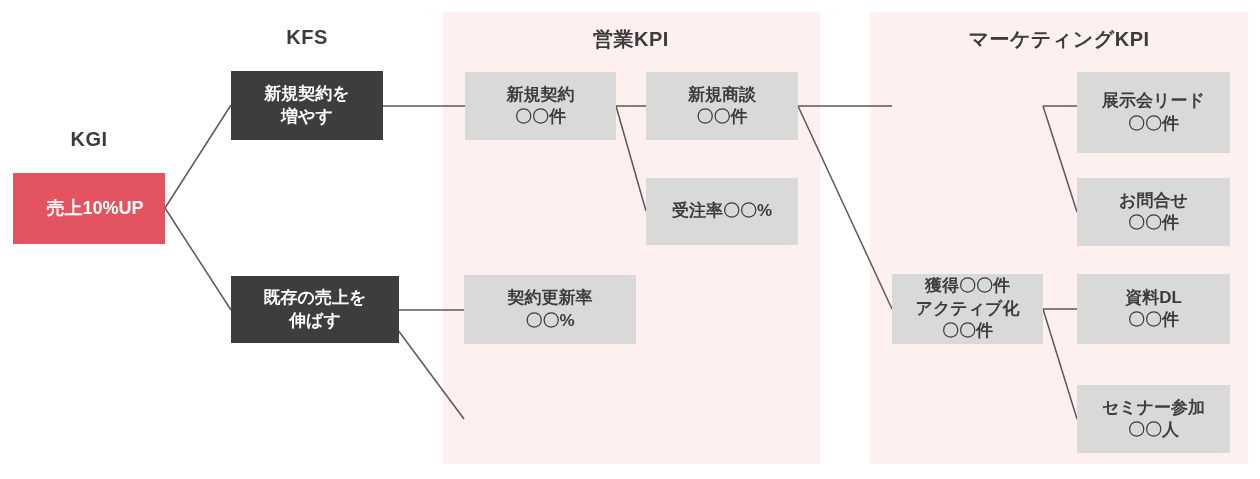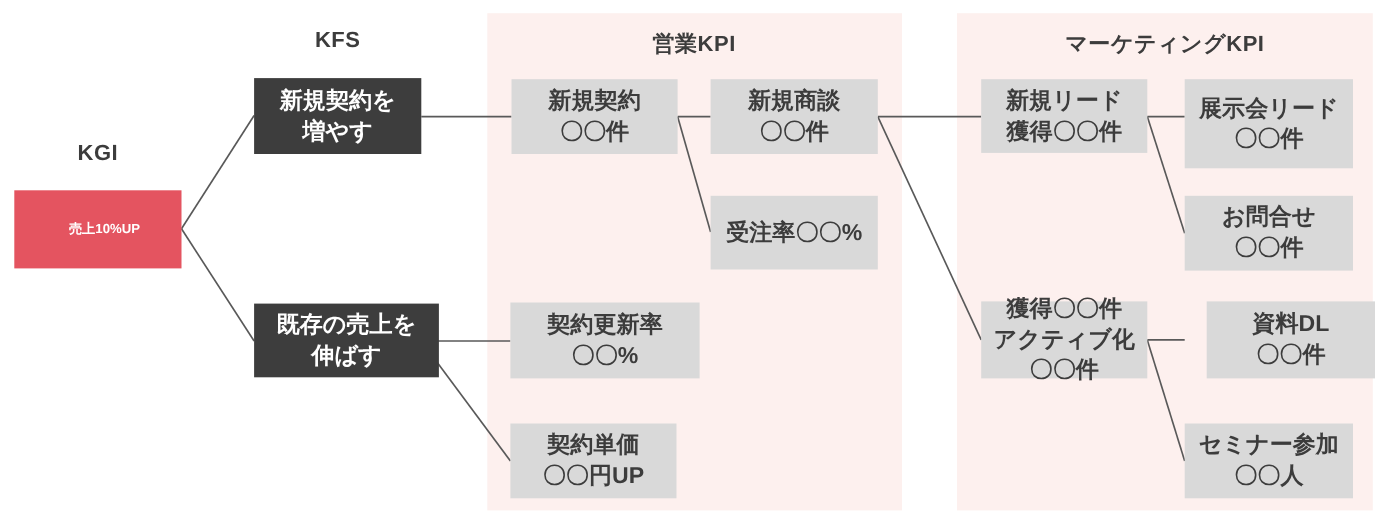--- a/index.html
+++ b/index.html
@@ -56,41 +56,41 @@
   .h-sales     { left: 631px;  top: 26px; }
   .h-marketing { left: 1059px; top: 26px; }
 
   .node {
     position: absolute;
     display: flex;
     align-items: center;
     justify-content: center;
     text-align: center;
     font-weight: bold;
-    font-size: 21px;
+    font-size: 17px;
     line-height: 1.32;
     white-space: pre-line;
   }
-  .node.kgi { background: var(--kgi-box); color: var(--text-light); font-size: 12px; padding-left: 12px; }
+  .node.kgi { background: var(--kgi-box); color: var(--text-light); font-size: 18px; padding-left: 12px; }
   .node.kfs { background: var(--kfs-box); color: var(--text-light); }
   .node.kpi { background: var(--kpi-box); color: var(--text-dark); }
 
   .n-kgi  { left: 13px;   top: 173px; width: 152px; height: 71px; }
   .n-kfs1 { left: 231px;  top: 71px;  width: 152px; height: 69px; }
   .n-kfs2 { left: 231px;  top: 276px; width: 168px; height: 67px; }
   .n-s1   { left: 465px;  top: 72px;  width: 151px; height: 68px; }
   .n-s2   { left: 646px;  top: 72px;  width: 152px; height: 68px; }
   .n-s3   { left: 646px;  top: 178px; width: 152px; height: 67px; text-align: center; }
   .n-s4   { left: 464px;  top: 275px; width: 172px; height: 69px; }
   .n-s5   { left: 464px;  top: 385px; width: 151px; height: 68px; }
   .n-m1   { left: 892px;  top: 72px;  width: 151px; height: 67px; }
   .n-m2   { left: 1077px; top: 72px;  width: 153px; height: 81px; }
   .n-m3   { left: 1077px; top: 178px; width: 153px; height: 68px; }
   .n-m4   { left: 892px;  top: 274px; width: 151px; height: 70px; }
-  .n-m5   { left: 1077px; top: 274px; width: 153px; height: 70px; margin-left: 20px; }
+  .n-m5   { left: 1077px; top: 274px; width: 153px; height: 70px; }
   .n-m6   { left: 1077px; top: 385px; width: 153px; height: 68px; }
 </style>
 </head>
 <body>
 
 <div class="canvas">
 
   <div class="panel panel-sales"></div>
   <div class="panel panel-marketing"></div>
 
@@ -122,25 +122,21 @@
   <div class="node kfs n-kfs2">既存の売上を
 伸ばす</div>
 
   <div class="node kpi n-s1">新規契約
 〇〇件</div>
   <div class="node kpi n-s2">新規商談
 〇〇件</div>
   <div class="node kpi n-s3">受注率〇〇%</div>
   <div class="node kpi n-s4">契約更新率
 〇〇%</div>
-  <div class="node kpi n-s5">契約単価
-〇〇円UP</div>
 
-  <div class="node kpi n-m1">新規リード
-獲得〇〇件</div>
   <div class="node kpi n-m2">展示会リード
 〇〇件</div>
   <div class="node kpi n-m3">お問合せ
 〇〇件</div>
   <div class="node kpi n-m4">獲得〇〇件
 アクティブ化
 〇〇件</div>
   <div class="node kpi n-m5">資料DL
 〇〇件</div>
   <div class="node kpi n-m6">セミナー参加

